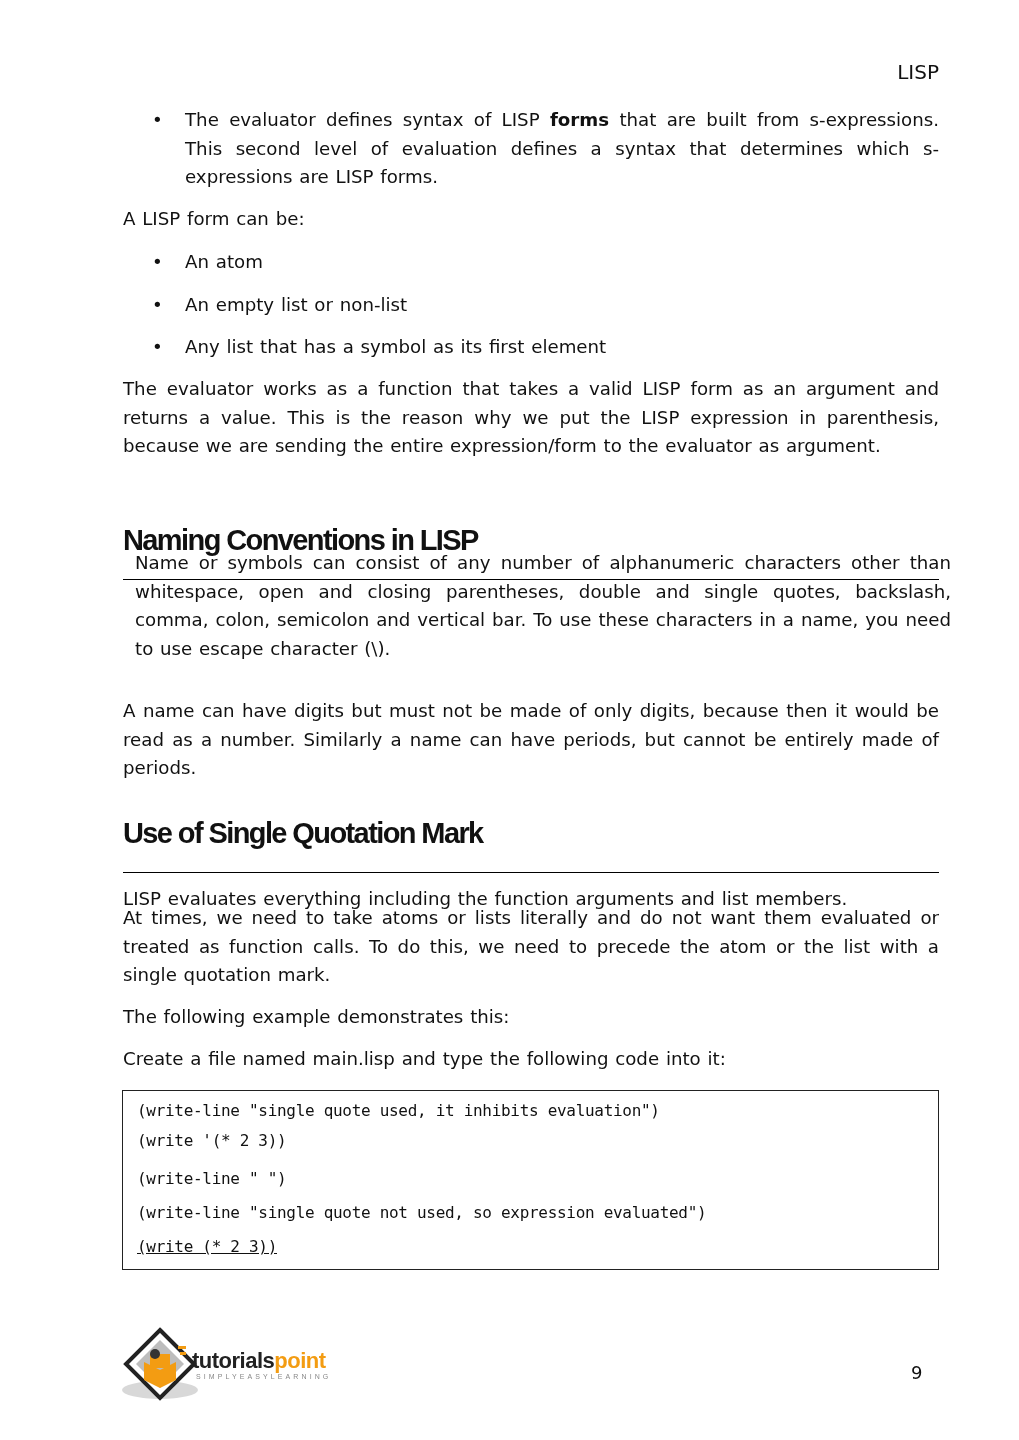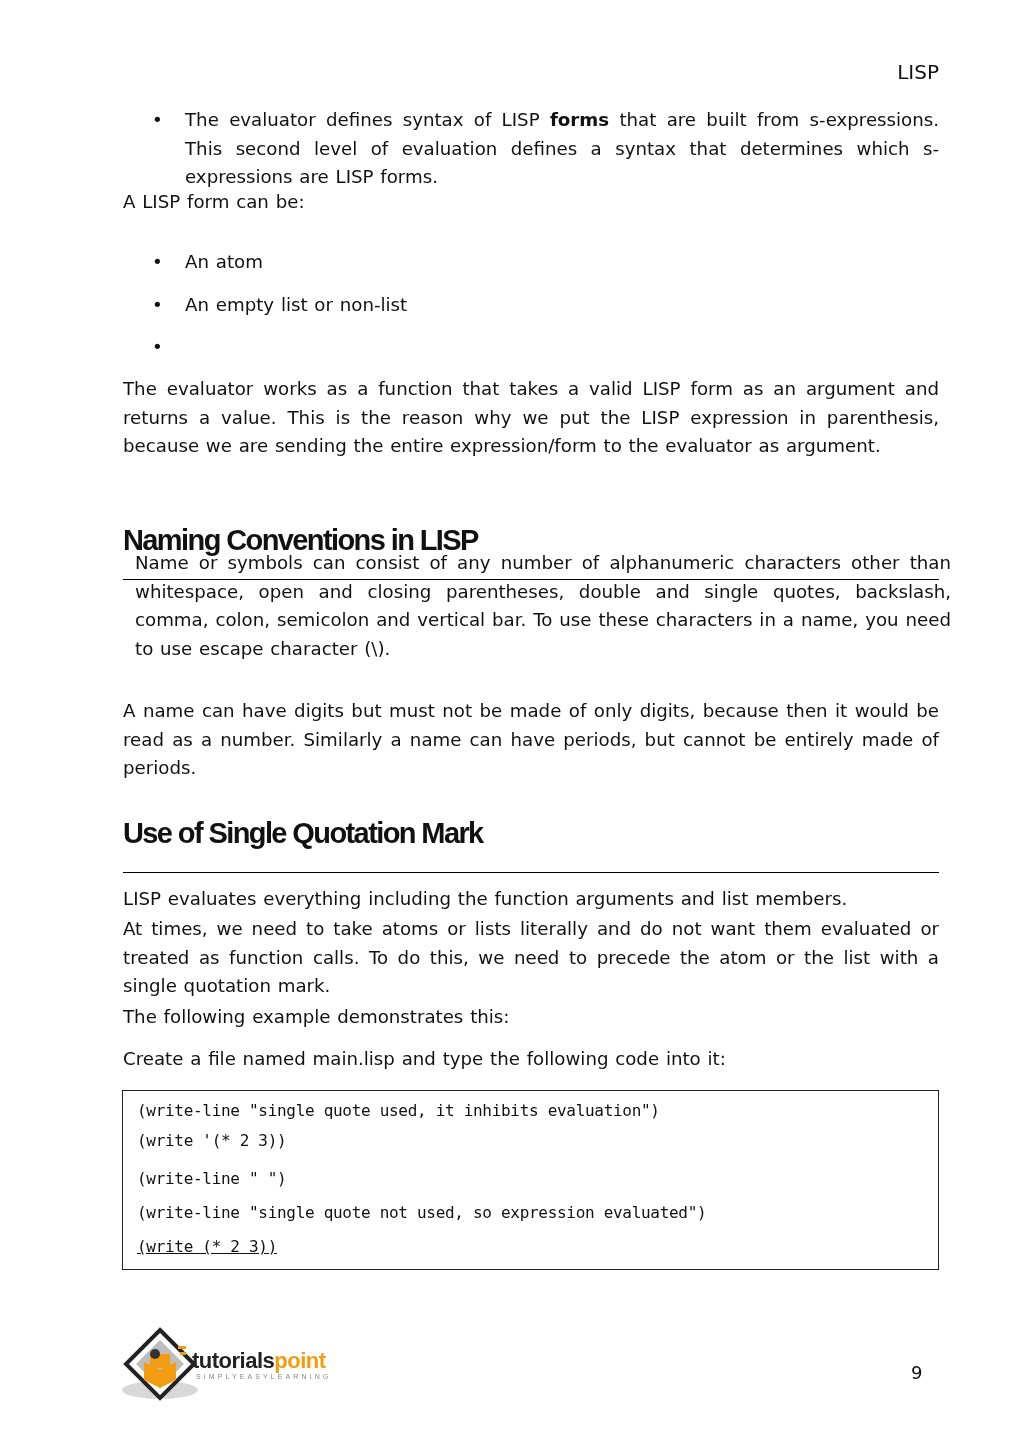--- a/index.html
+++ b/index.html
@@ -24,37 +24,37 @@
 </head>
 <body>
 
 <div class="running-header">LISP</div>
 
 <div class="page">
   <ul class="bullets abs" style="top:106px;">
     <li><span class="dot">•</span><span>The evaluator defines syntax of LISP </span><b>forms</b><span> that are built from s-expressions. This second level of evaluation defines a syntax that determines which s-expressions are LISP forms.</span></li>
   </ul>
 
-  <p class="abs" style="top:188px;">A LISP form can be:</p>
+  <p class="abs" style="top:205px;">A LISP form can be:</p>
 
   <ul class="bullets abs" style="top:248px;">
     <li style="margin-bottom:14px;"><span class="dot">•</span><span>An atom</span></li>
     <li style="margin-bottom:14px;"><span class="dot">•</span><span>An empty list or non-list</span></li>
-    <li><span class="dot">•</span></li>
+    <li><span class="dot">•</span><span>Any list that has a symbol as its first element</span></li>
   </ul>
 
   <p class="abs" style="top:375px;">The evaluator works as a function that takes a valid LISP form as an argument and returns a value. This is the reason why we put the LISP expression in parenthesis, because we are sending the entire expression/form to the evaluator as argument.</p>
 
   <h2 class="abs" style="top:521px;">Naming Conventions in LISP</h2>
   <p class="abs" style="top:549px;margin-left:12px;">Name or symbols can consist of any number of alphanumeric characters other than whitespace, open and closing parentheses, double and single quotes, backslash, comma, colon, semicolon and vertical bar. To use these characters in a name, you need to use escape character (\).</p>
   <p class="abs" style="top:697px;">A name can have digits but must not be made of only digits, because then it would be read as a number. Similarly a name can have periods, but cannot be entirely made of periods.</p>
 
   <h2 class="abs" style="top:814px;">Use of Single Quotation Mark</h2>
   <p class="abs" style="top:861px;margin-top:24px;">LISP evaluates everything including the function arguments and list members.</p>
-  <p class="abs" style="top:904px;margin-top:11px;">At times, we need to take atoms or lists literally and do not want them evaluated or treated as function calls. To do this, we need to precede the atom or the list with a single quotation mark.</p>
+  <p class="abs" style="top:904px;">At times, we need to take atoms or lists literally and do not want them evaluated or treated as function calls. To do this, we need to precede the atom or the list with a single quotation mark.</p>
   <p class="abs" style="top:1003px;">The following example demonstrates this:</p>
   <p class="abs" style="top:1045px;">Create a file named main.lisp and type the following code into it:</p>
 </div>
 
 <div class="code-box">
   <div class="line" style="top:10px;">(write-line "single quote used, it inhibits evaluation")</div>
   <div class="line" style="top:40px;">(write '(* 2 3))</div>
   <div class="line" style="top:78px;">(write-line " ")</div>
   <div class="line" style="top:112px;">(write-line "single quote not used, so expression evaluated")</div>
   <div class="line" style="top:146px;text-decoration:underline;">(write (* 2 3))</div>

